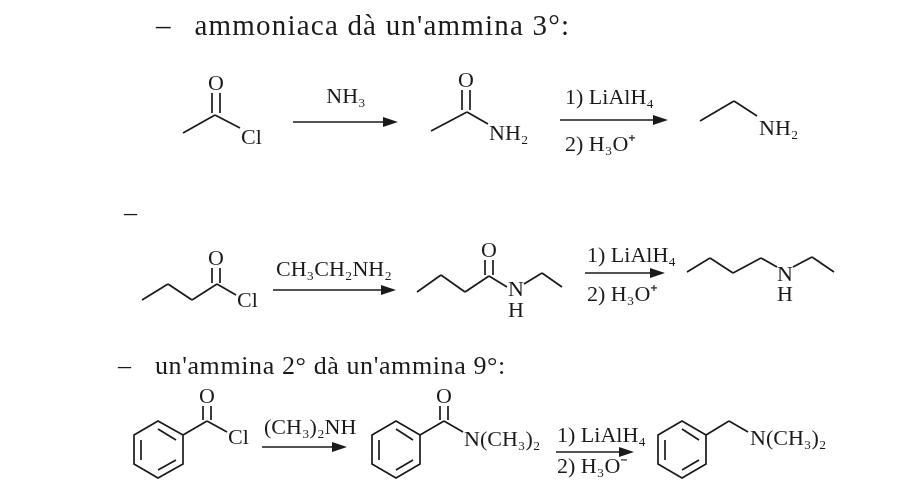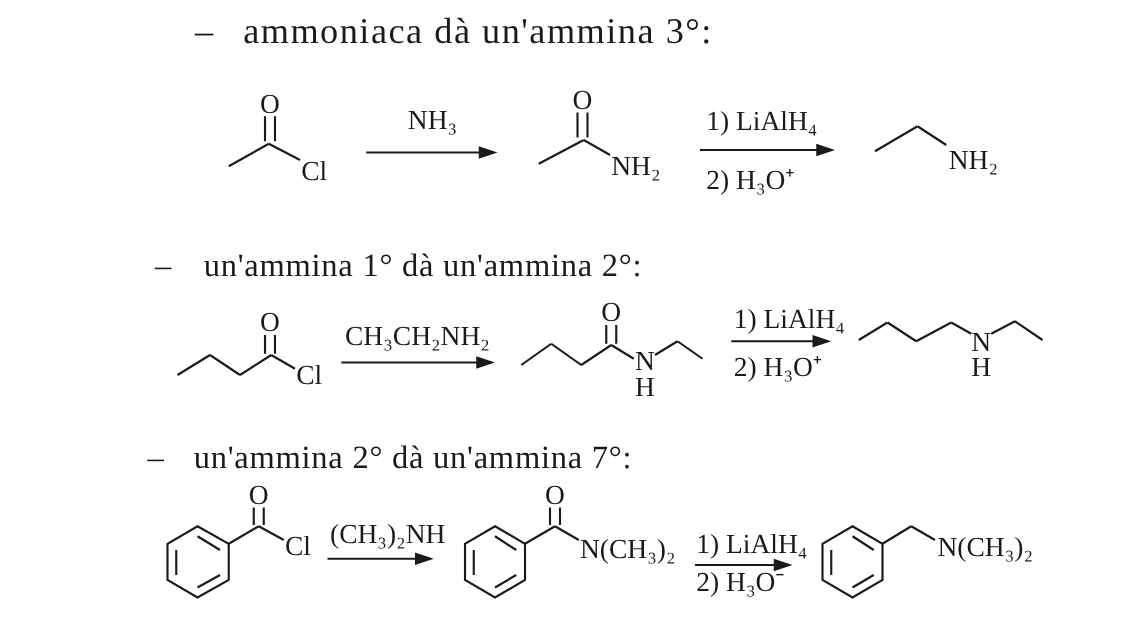--- a/index.html
+++ b/index.html
@@ -82,21 +82,20 @@
     </g>
     <g>
       <line x1="700" y1="121" x2="734" y2="101"></line>
       <line x1="734" y1="101" x2="757" y2="116"></line>
       <text class="atom" x="759" y="135">NH₂</text>
     </g>
   </svg>
 
   <div class="heading h2">
     <span class="dash">–</span>
-    <span>un'ammina 1° dà un'ammina 2°:</span>
   </div>
 
   <svg class="scheme s2" width="910" height="115" viewBox="0 235 910 115">
     <g>
       <line x1="142" y1="300" x2="168" y2="284"></line>
       <line x1="168" y1="284" x2="192" y2="300"></line>
       <line x1="192" y1="300" x2="217" y2="284"></line>
       <line x1="212" y1="268" x2="212" y2="283"></line>
       <line x1="220" y1="268" x2="220" y2="283"></line>
       <text class="atom" x="216" y="265" text-anchor="middle">O</text>
@@ -134,21 +133,21 @@
       <line x1="761" y1="258" x2="777" y2="267"></line>
       <text class="atom" x="785" y="281" text-anchor="middle">N</text>
       <text class="atom" x="785" y="301" text-anchor="middle">H</text>
       <line x1="793" y1="267" x2="812" y2="257"></line>
       <line x1="812" y1="257" x2="834" y2="272"></line>
     </g>
   </svg>
 
   <div class="heading h3">
     <span class="dash">–</span>
-    <span>un'ammina 2° dà un'ammina 7°:</span>
+    <span>un'ammina 2° dà un'ammina 9°:</span>
   </div>
 
   <svg class="scheme s3" width="910" height="124" viewBox="0 380 910 124">
     <g>
       <polygon class="ring" points="158,421 183,435 183,464 158,478 134,464 134,435"></polygon>
       <line x1="158" y1="429" x2="176" y2="440"></line>
       <line x1="176" y1="460" x2="158" y2="470"></line>
       <line x1="141" y1="460" x2="141" y2="440"></line>
       <line x1="183" y1="435" x2="207" y2="421"></line>
       <line x1="203" y1="406" x2="203" y2="420"></line>

